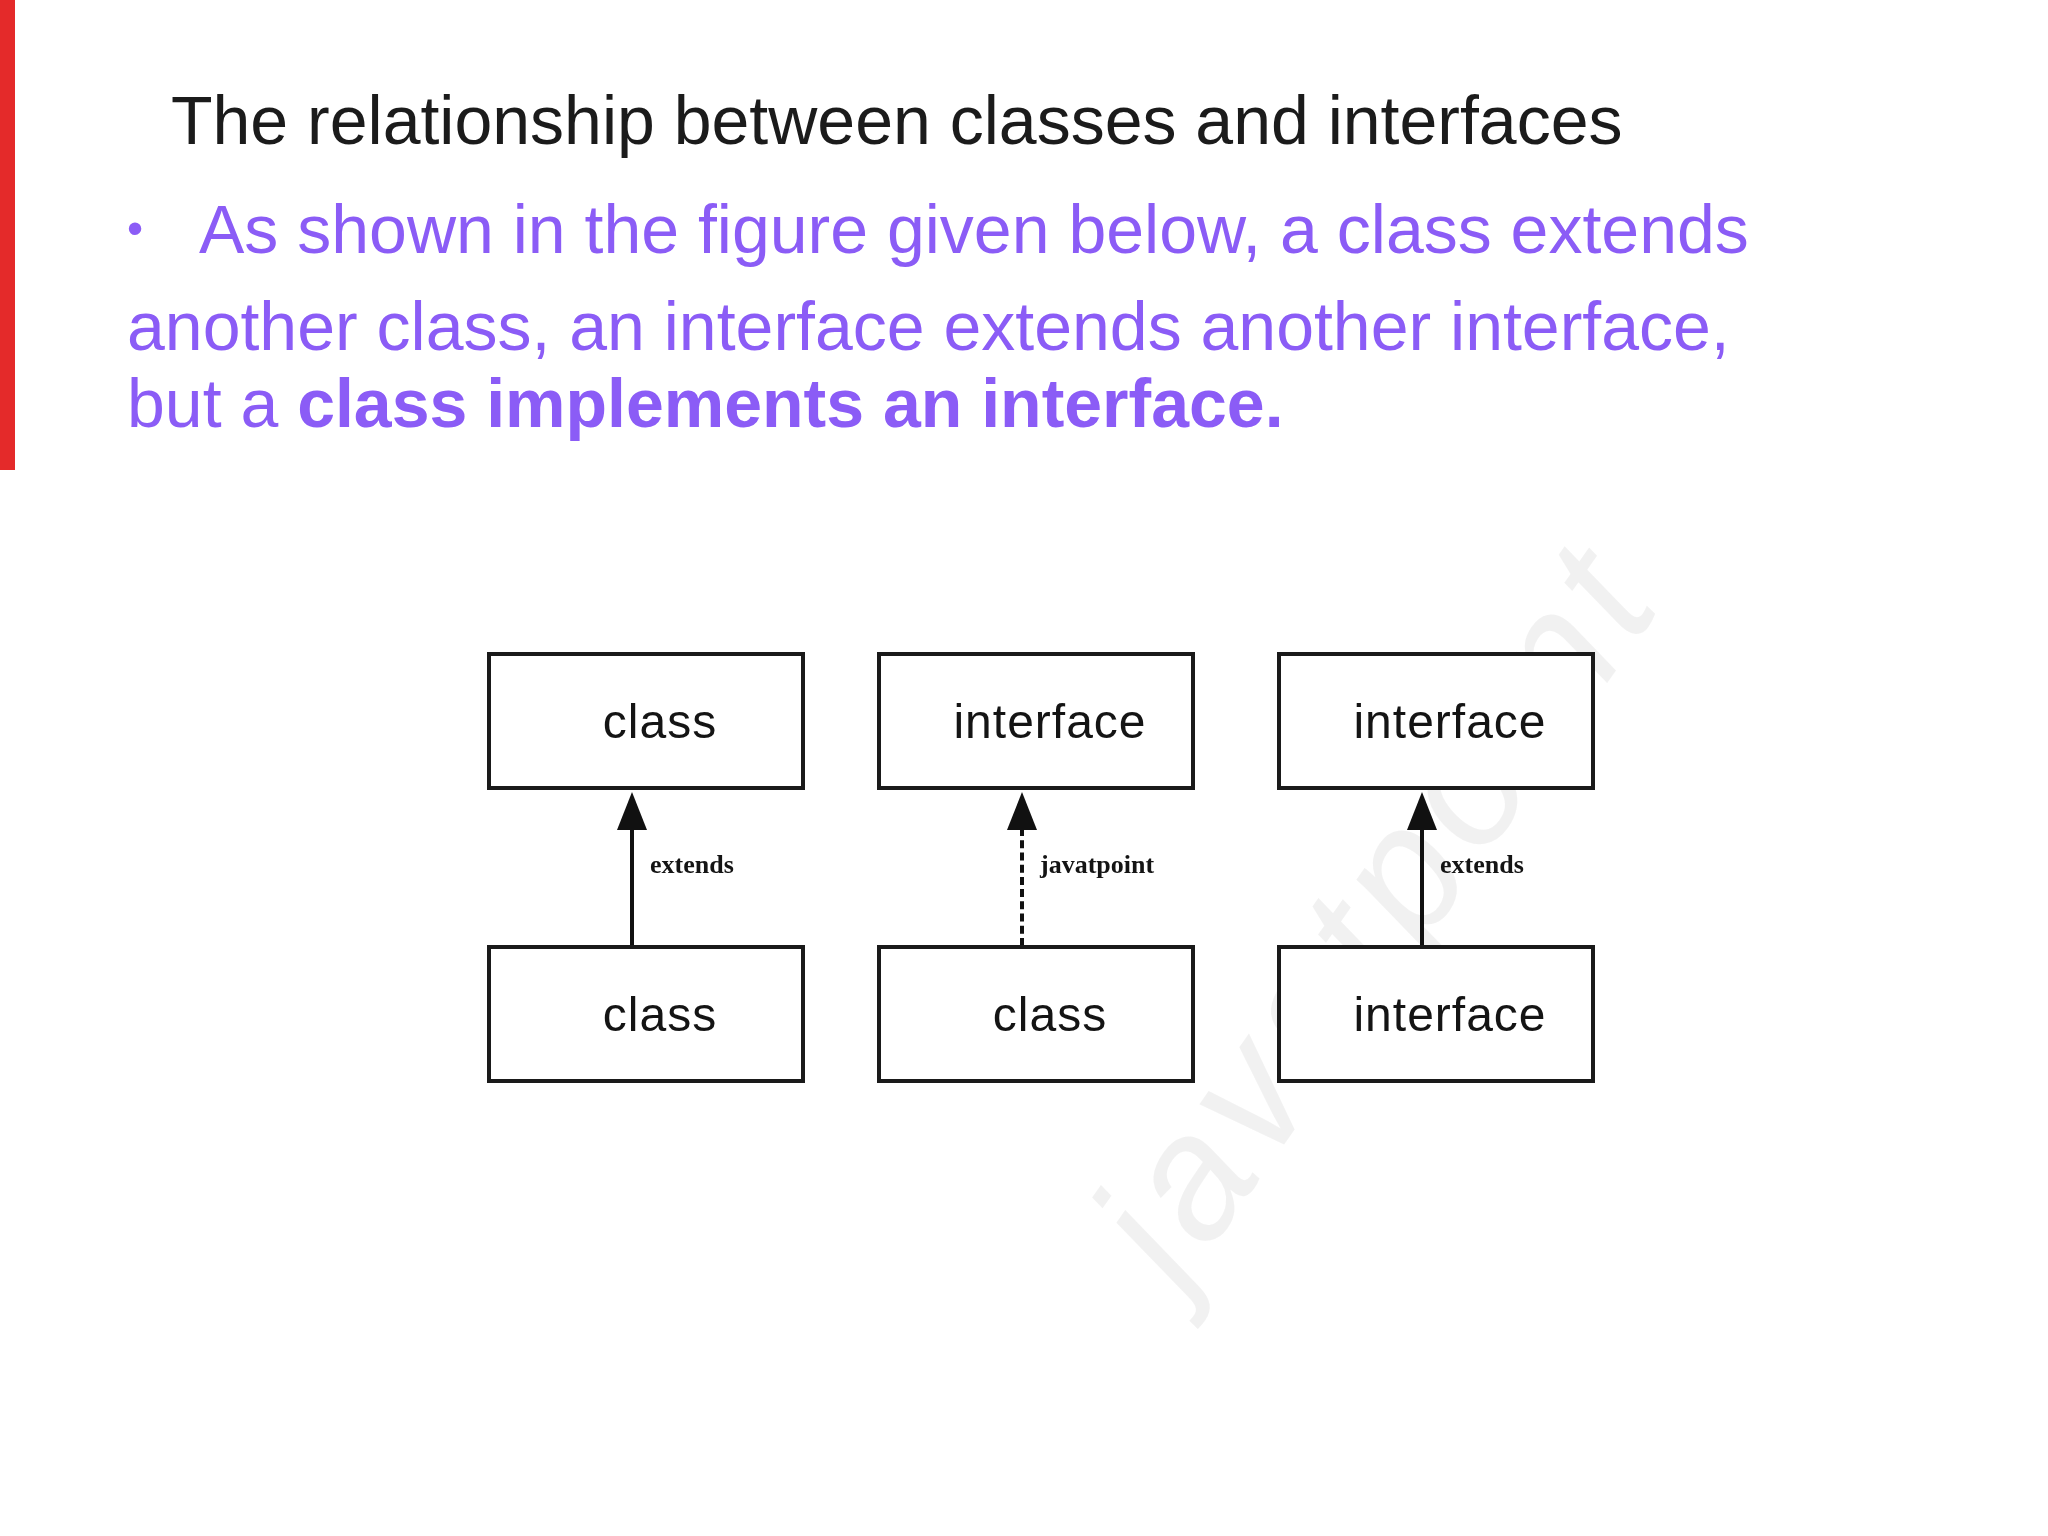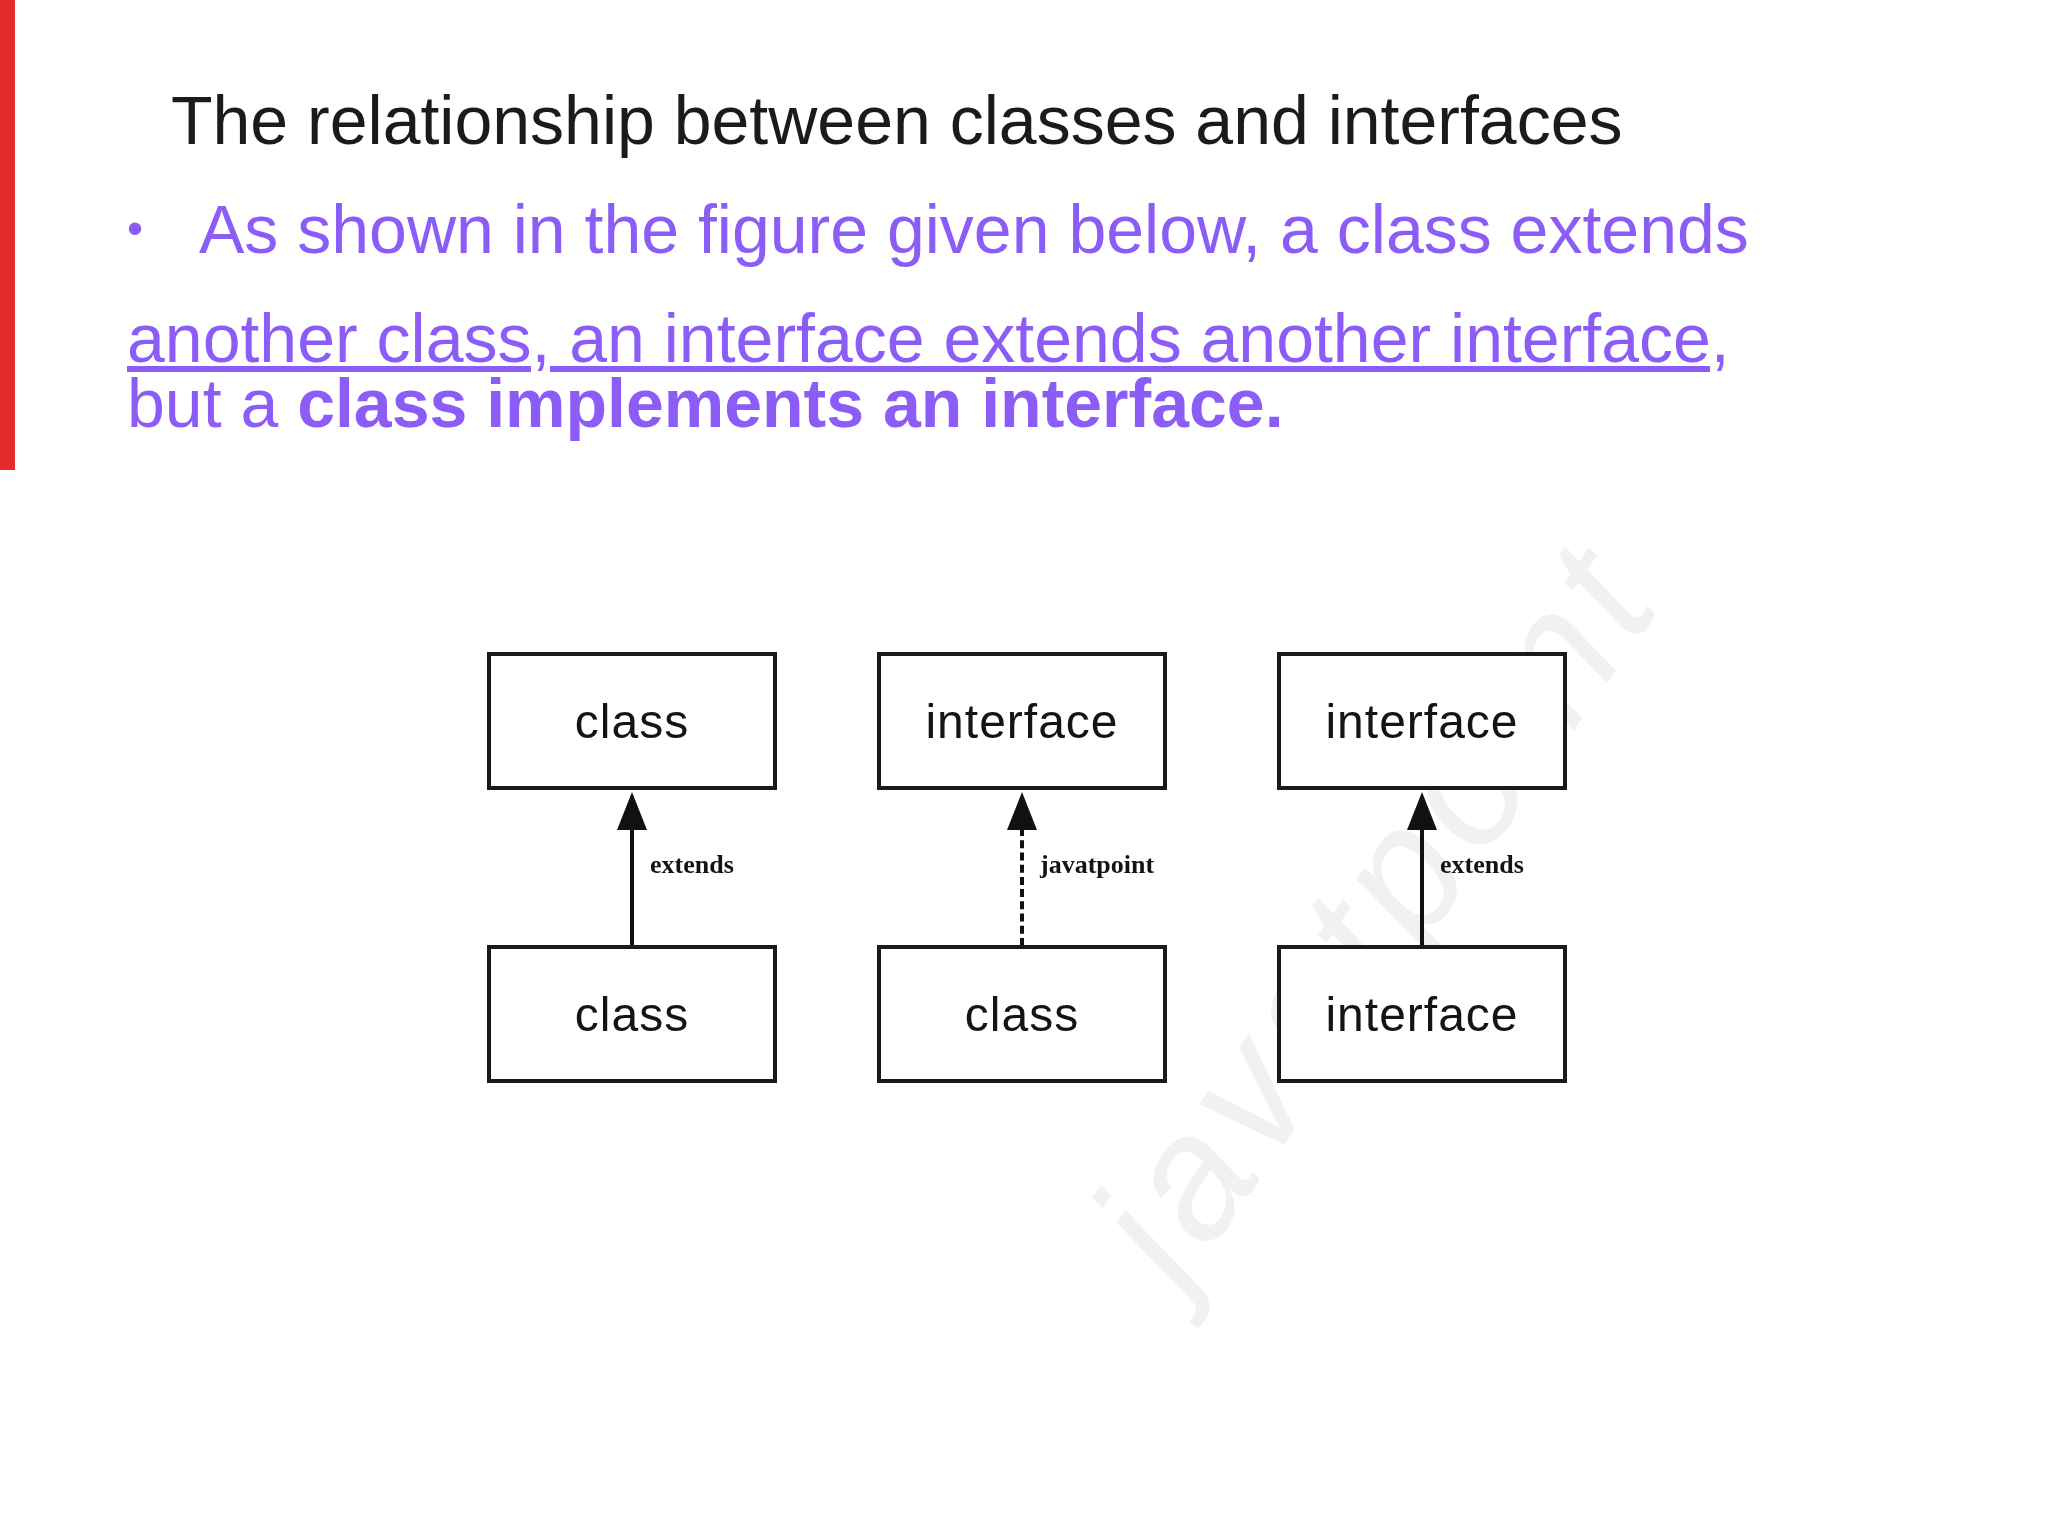--- a/index.html
+++ b/index.html
@@ -33,21 +33,21 @@
   .bodyline {
     position: absolute;
     left: 127px;
     font-size: 68px;
     font-weight: 400;
     white-space: nowrap;
     color: #8b5cf6;
     z-index: 3;
   }
   .line1 { top: 190px; }
-  .line2 { top: 299px; text-decoration: underline; }
+  .line2 { top: 287px; }
   .line3 { top: 364px; }
   .bullet {
     display: inline-block;
     width: 72px;
     font-size: 46px;
     vertical-align: 9px;
   }
   .bold { font-weight: 700; }
   .watermark {
     position: absolute;
@@ -79,20 +79,21 @@
     width: 282px;
     height: 130px;
     border: 4px solid #1a1a1a;
     background: #ffffff;
     display: flex;
     align-items: center;
     justify-content: center;
     font-size: 48px;
     color: #141414;
     letter-spacing: 1px;
+    padding-left: 28px;
   }
   .dbox.top { top: 0; }
   .dbox.bottom { top: 293px; }
   .arrowhead {
     position: absolute;
     left: 130px;
     top: 140px;
     width: 0; height: 0;
     border-left: 15px solid transparent;
     border-right: 15px solid transparent;

